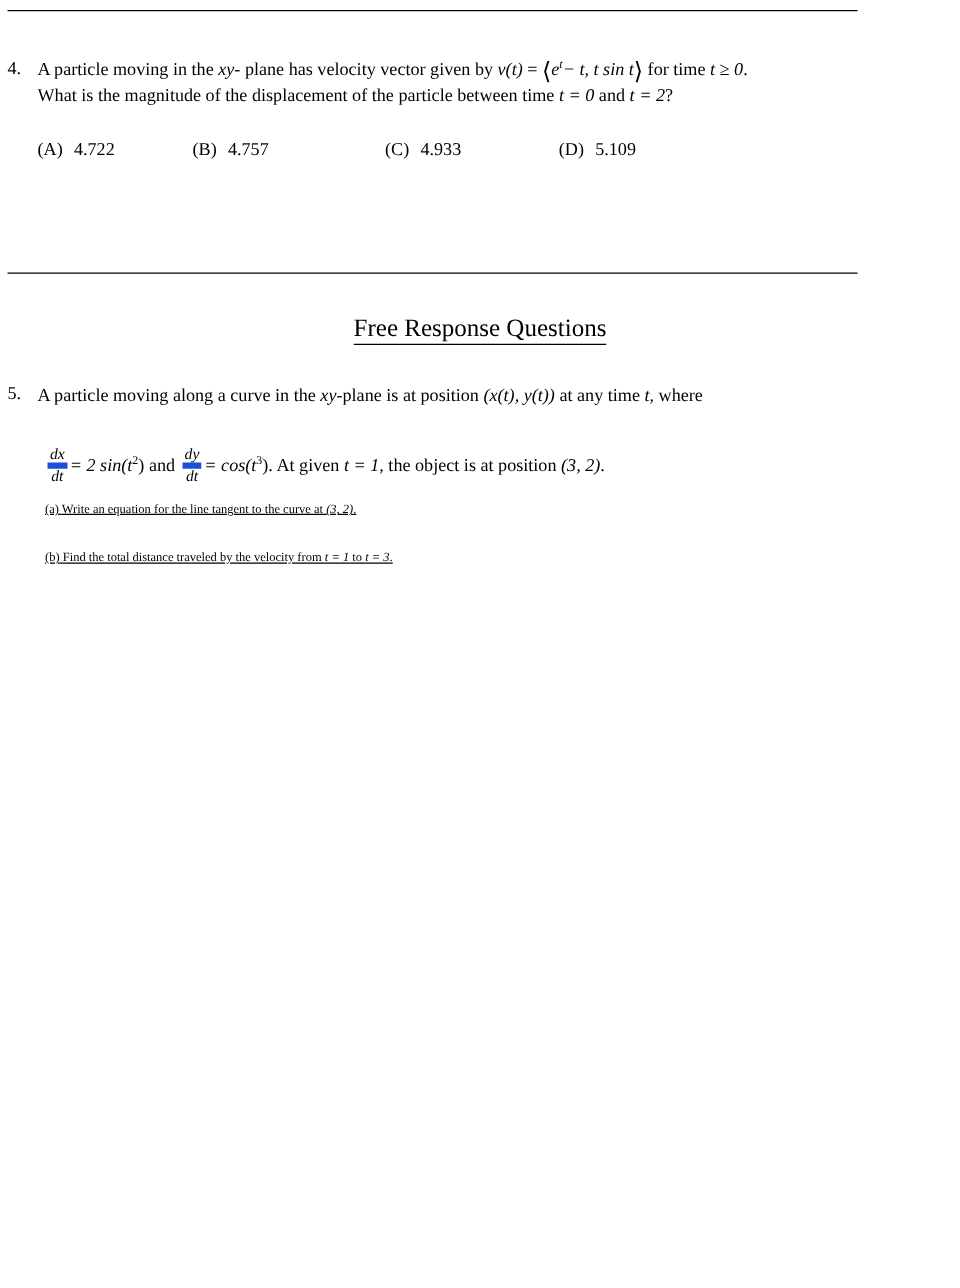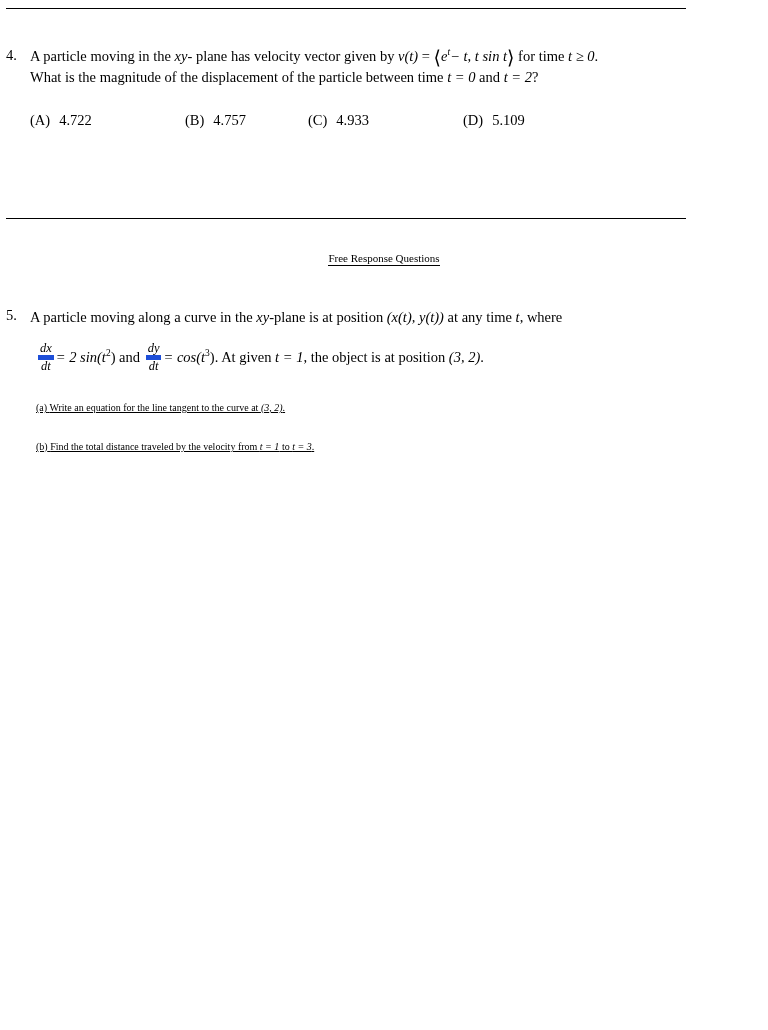--- a/index.html
+++ b/index.html
@@ -85,49 +85,49 @@
     font-size: 14.5px;
   }
   .choice {
     position: absolute;
     top: 0;
     white-space: nowrap;
   }
   .choice .lab { font-style: normal; }
   .choice .val { margin-left: 9px; }
   #choice-a { left: 0px; }
-  #choice-b { left: 155px; }
+  #choice-b { left: 124px; }
   #choice-c { left: 278px; }
-  #choice-d { left: 417px; margin-left: 16px; }
+  #choice-d { left: 417px; }
 
   
   #section-heading {
     position: absolute;
     top: 252px;
     left: 0;
     width: 768px;
     text-align: center;
-    font-size: 11px;
+    font-size: 20px;
   }
   #section-heading span {
     border-bottom: 1px solid #000;
     padding-bottom: 1px;
   }
 
   
   #q5 { top: 306px; }
   #q5 .q-body { line-height: 22px; }
 
   .frac {
     display: inline-block;
     vertical-align: middle;
     text-align: center;
     font-size: 12.5px;
     line-height: 13px;
-    margin: 1px 2px;
+    margin: 16px 2px;
     position: relative;
     top: -1px;
   }
   .frac .num {
     display: block;
     font-style: italic;
     padding: 0 2px;
   }
   .frac .den {
     display: block;

